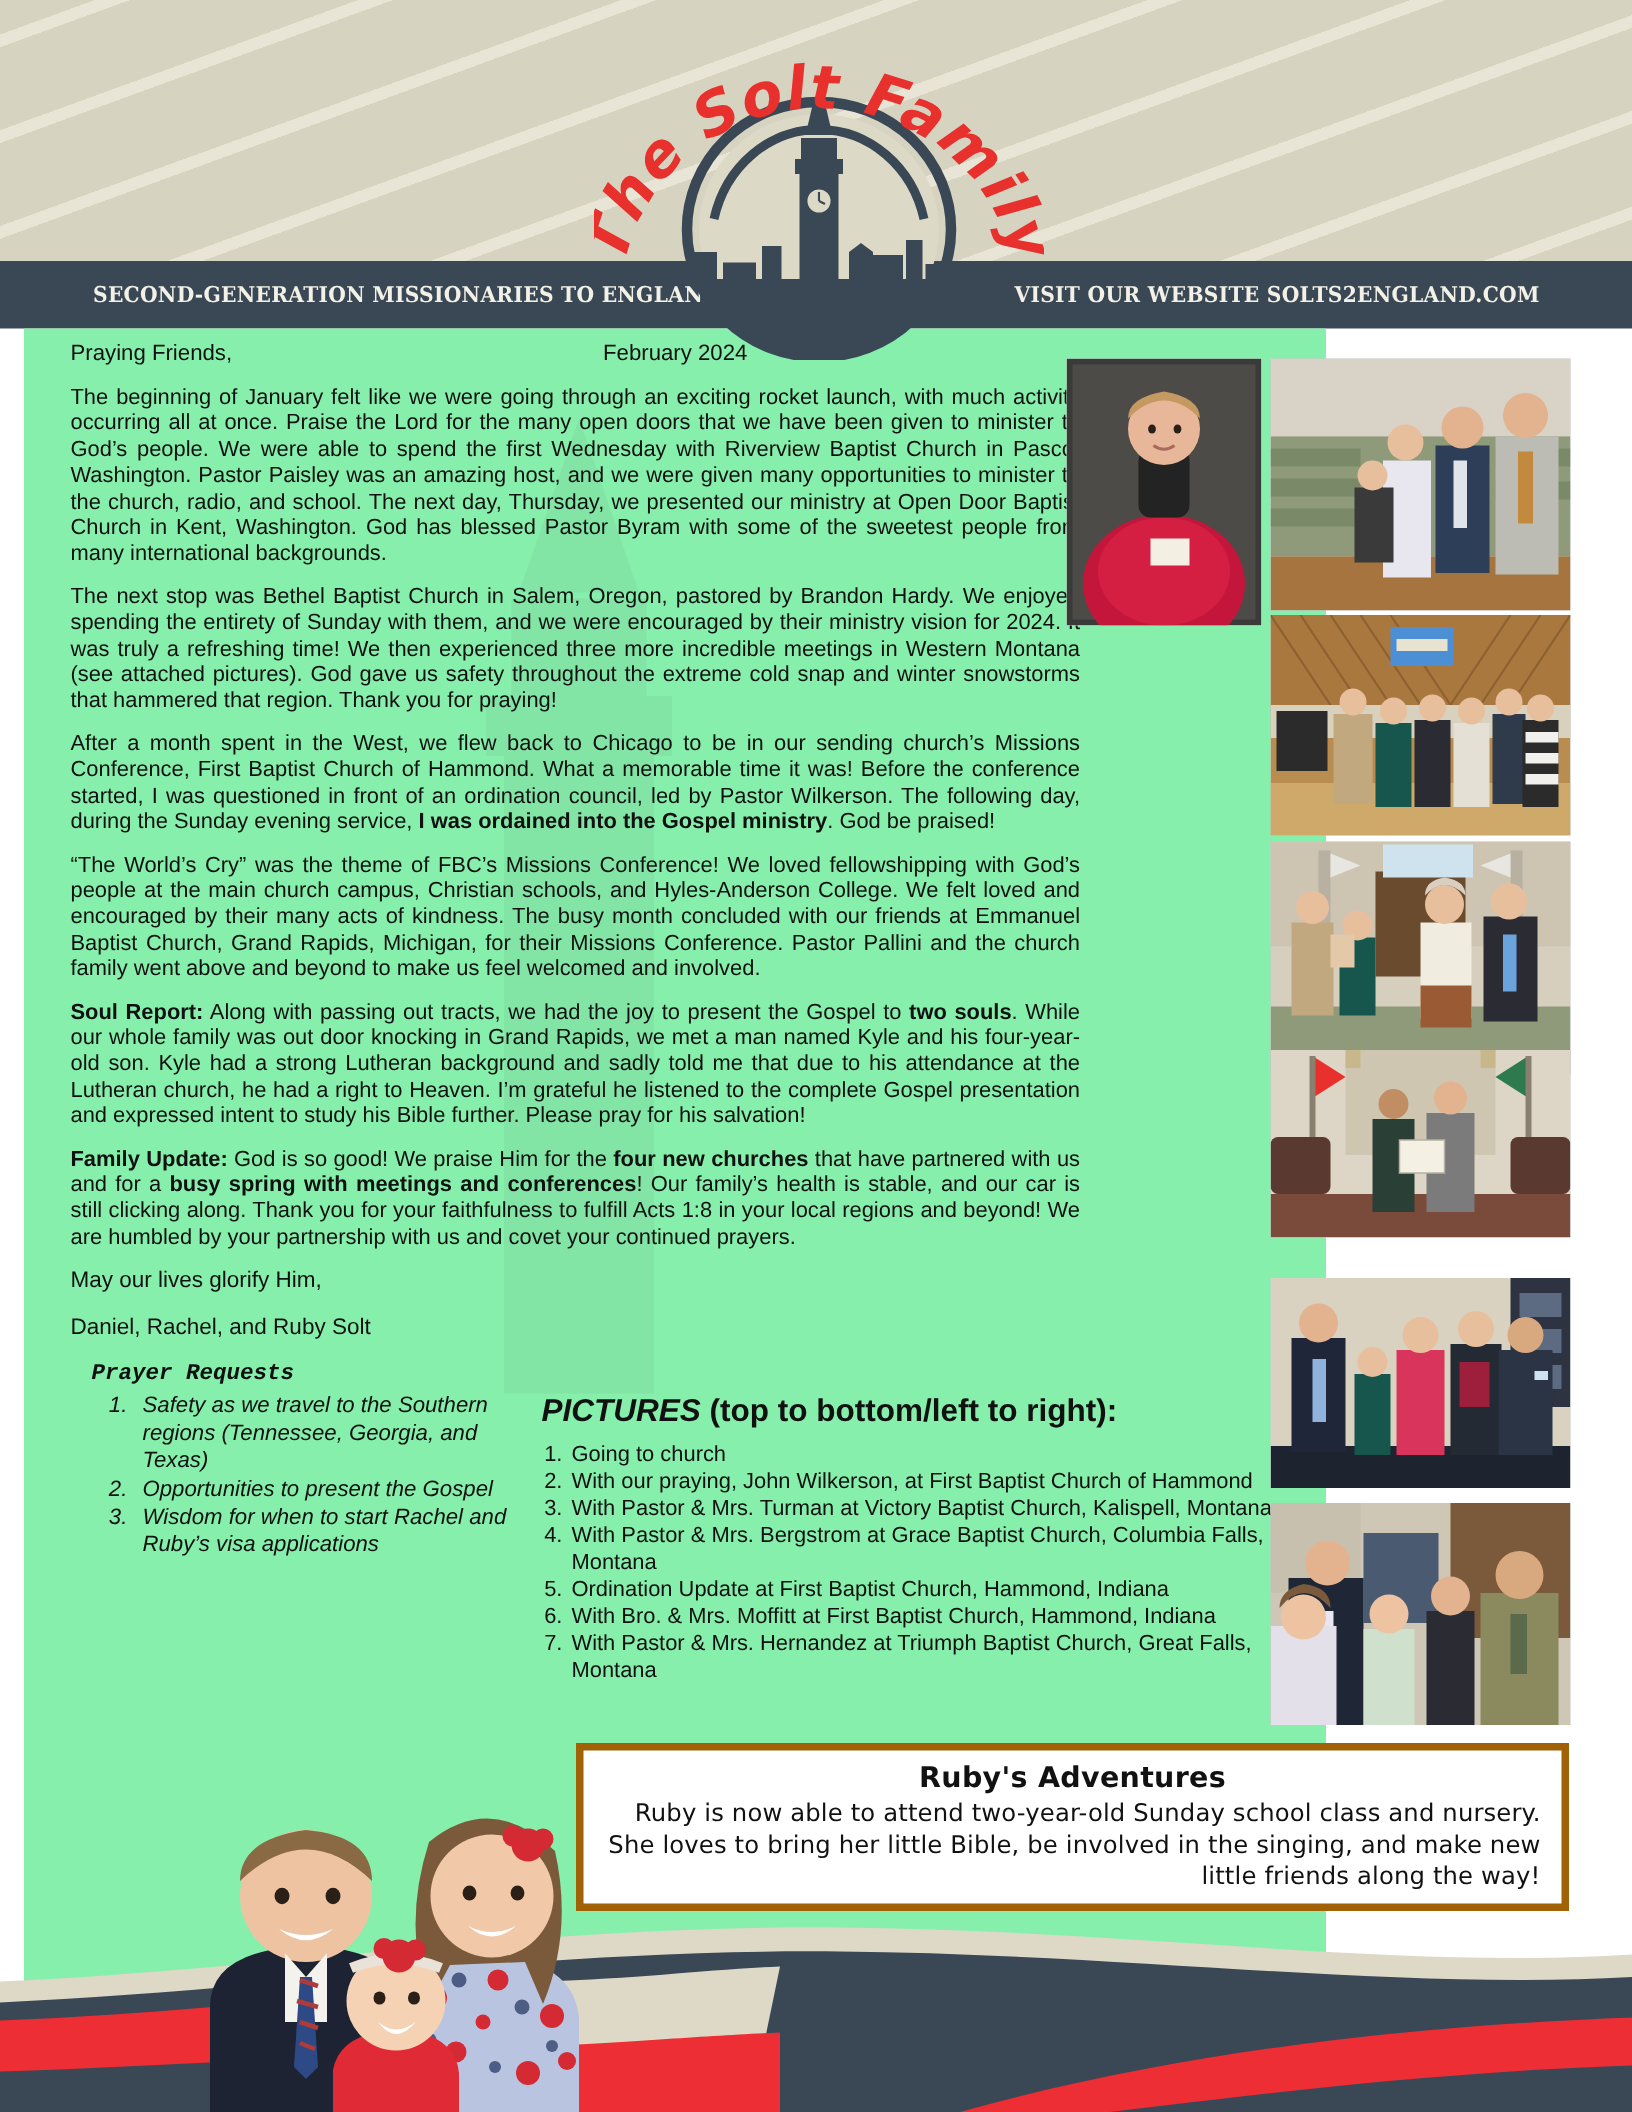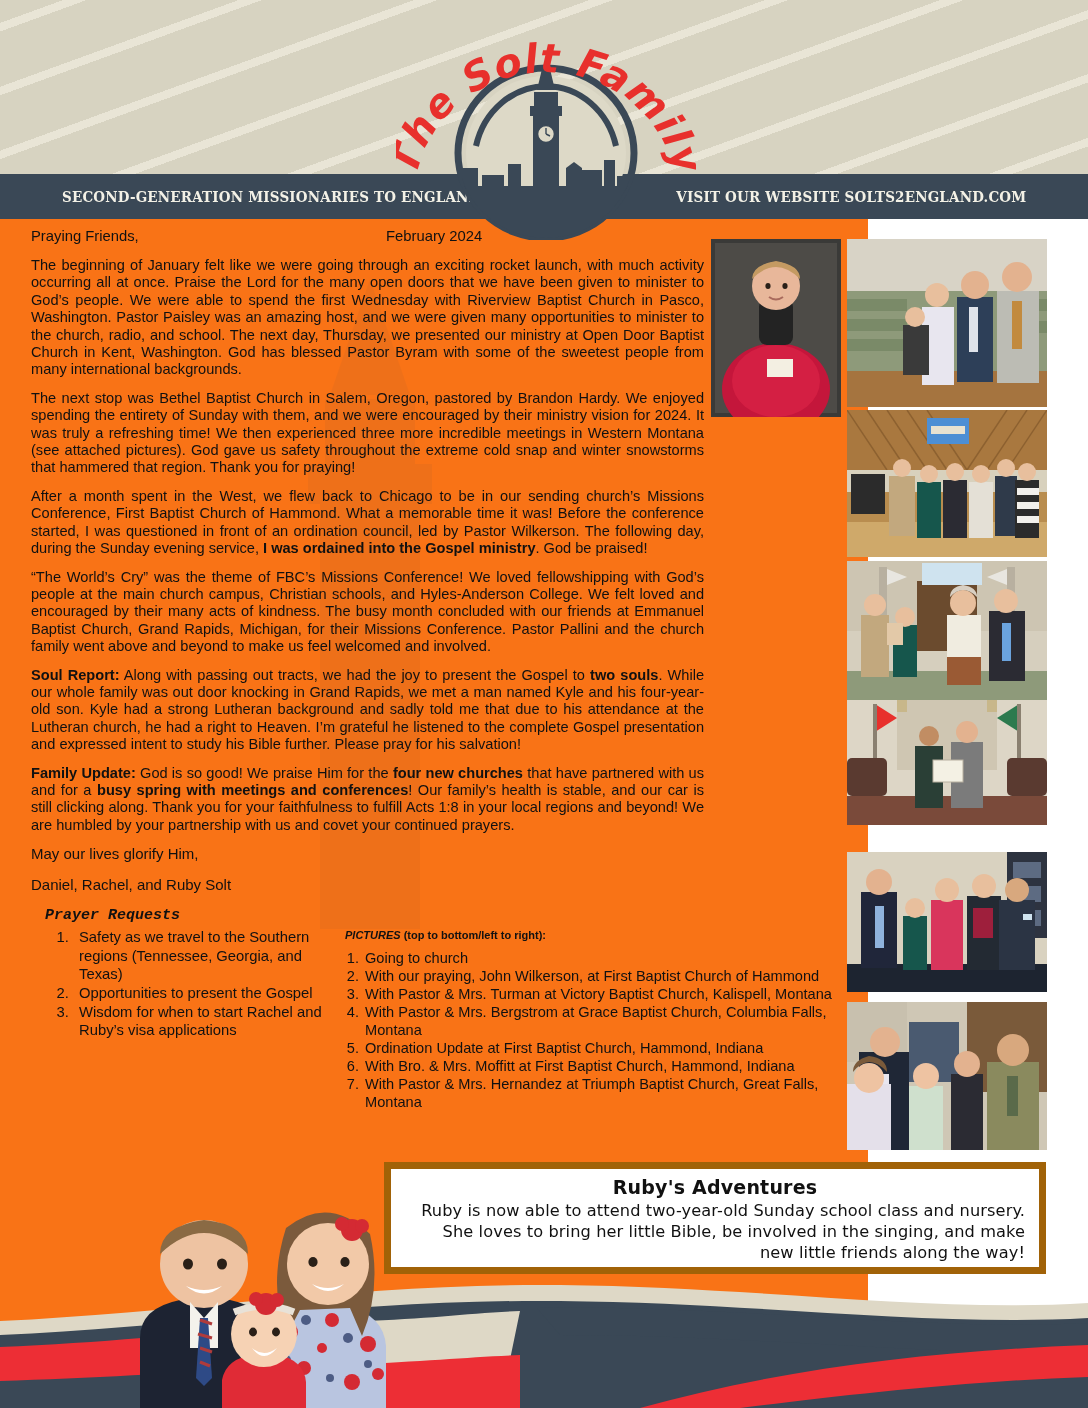--- a/index.html
+++ b/index.html
@@ -48,22 +48,22 @@
 
   
   .logo-wrap {
     position:absolute; left:396px; top:18px; width:300px; height:222px;
     z-index:6;
   }
   .logo-wrap svg{ display:block; }
 
   
   .sheet {
-    position:absolute; left:0; top:219px; width:868px; height:1189px;
-    background:#f97316;
+    position:absolute; left:16px; top:219px; width:868px; height:1189px;
+    background:#86efac;
     overflow:hidden;
   }
   
   .watermark{
     position:absolute; left:90px; top:30px; width:560px; height:700px;
     opacity:0.055; z-index:0; pointer-events:none;
   }
 
   .content { position:relative; z-index:2; }
 
@@ -94,43 +94,43 @@
   .prayer-head {
     font-size:15px; font-weight:bold; font-style:italic;
     margin:6px 0 4px 14px;
     font-family:Liberation Mono, monospace;
   }
   ol.prayer {
     margin:0; padding-left:42px;
     font-size:14.8px; line-height:18.6px;
     width:310px;
   }
-  ol.prayer li { margin-bottom:0px; padding-left:6px; }
+  ol.prayer li { margin-bottom:0px; padding-left:6px;font-style:italic; }
 
   
   .pics-block {
     position:absolute; left:345px; top:710px; width:500px;
   }
-  .pics-head{ font-size:11px; margin:0 0 9px 0; }
+  .pics-head{ font-size:21px; margin:0 0 9px 0; }
   .pics-head .it{ font-style:italic; font-weight:bold; }
   .pics-head .bd{ font-weight:bold; }
   ol.pics {
     margin:0; padding-left:18px;
     font-size:14.6px; line-height:17.6px;
   }
   ol.pics li { margin-bottom:0.5px; padding-left:2px; }
 
   
   .photo { position:absolute; background:#c9c9c9; overflow:hidden; z-index:3; }
   .photo .ph-inner{ width:100%; height:100%; display:block; }
 
   
   .ruby-box{
     position:absolute; left:384px; top:1162px; width:662px; height:112px;
-    border:7px solid #a16207; background:#fff; z-index:9;
+    border:5px solid #a16207; background:#fff; z-index:9;
     padding:7px 14px 0 14px;
   }
   .ruby-title{
     text-align:center; font-family:"DejaVu Sans", sans-serif;
     font-weight:bold; font-size:19px; margin:0 0 2px 0; letter-spacing:0.2px;
   }
   .ruby-text{
     font-family:"DejaVu Sans", sans-serif;
     font-size:16.2px; line-height:21px; margin:0; text-align:right;
     letter-spacing:0.1px;

